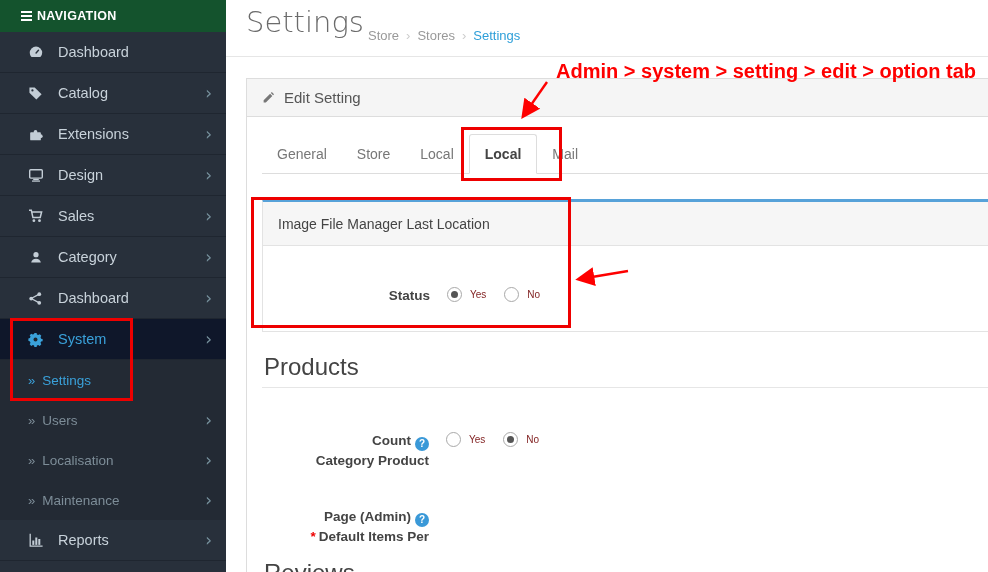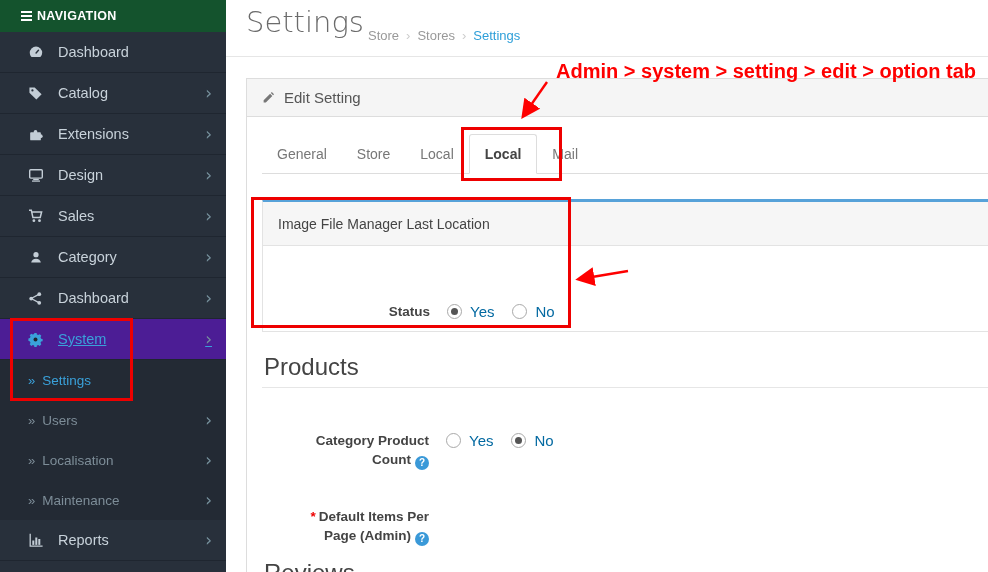--- a/index.html
+++ b/index.html
@@ -8,21 +8,21 @@
 
   
   .sidebar { position:absolute; left:0; top:0; width:226px; height:572px; background:#28303b; }
   .side-header { height:32px; background:#14532d; display:flex; align-items:center; padding-left:21px; }
   .side-header .nav-title { color:#fff; font-size:12.5px; font-weight:bold; letter-spacing:.3px; margin-left:5px; }
   .hamb { display:inline-flex; flex-direction:column; gap:2px; }
   .hamb span { width:11px; height:2px; background:#fff; display:block; }
   ul.side-menu { list-style:none; }
   .item { height:41px; display:flex; align-items:center; padding:0 14px 0 27px; border-bottom:1px solid #1f2630; color:#c8d2da; font-size:14.5px; cursor:pointer; }
   .item .ic { width:17px; height:16px; display:inline-flex; align-items:center; justify-content:center; margin-right:14px; color:#c3cdd6; }
-  .item.active { background:#4c1d95; color:#3aa1da;text-decoration:underline; }
+  .item.active { background:#0f172a; color:#3aa1da; }
   .item.active .ic { color:#3aa1da; }
   .chev { margin-left:auto; color:#76909c; font-size:17px; line-height:1; font-family:"DejaVu Sans", sans-serif; }
   .submenu { list-style:none; background:#232a34; }
   .sub { height:40px; display:flex; align-items:center; padding:0 14px 0 28px; font-size:13.5px; color:#7d8d98; cursor:pointer; }
   .sub .dbl { font-size:13px; margin-right:7px; }
   .sub.sel { color:#3aa1da; }
 
   
   .main { position:absolute; left:226px; top:0; width:762px; height:572px; }
   .page-head { height:57px; border-bottom:1px solid #e6e6e6; position:relative; }
@@ -47,21 +47,21 @@
   .ip-body { position:relative; height:85px; }
 
   .form-row { position:absolute; left:0; display:flex; }
   .col-label { width:167px; text-align:right; font-weight:bold; font-size:13.5px; color:#444; line-height:19px; }
   .col-control { margin-left:17px; display:flex; align-items:flex-start; }
   .req { color:#e00; margin-right:3px; }
 
   .radio-group { display:flex; align-items:center; gap:8px; padding-top:1px; }
   .radio { width:15px; height:15px; border:1px solid #a9a9a9; border-radius:50%; background:#fff; display:inline-flex; align-items:center; justify-content:center; cursor:pointer; }
   .radio.checked::after { content:""; width:7px; height:7px; border-radius:50%; background:#555; }
-  .radio-lab { font-size:15px; color:#0369a1; margin-right:10px; cursor:pointer; }
+  .radio-lab { font-size:10px; color:#7f1d1d; margin-right:10px; cursor:pointer; }
 
   .qicon { display:inline-flex; width:14px; height:14px; border-radius:50%; background:#3a99d8; color:#fff; font-size:10px; font-weight:bold; align-items:center; justify-content:center; margin-left:4px; vertical-align:-2px; }
 
   .section { position:absolute; left:15px; width:745px; }
   .section h2 { font-size:24px; font-weight:normal; color:#444; padding:0 0 6px 2px; border-bottom:1px solid #e6e6e6; line-height:28px; }
   .sec-products { top:274px; height:200px; }
   .sec-products .row-cat { top:78px; }
   .sec-products .row-def { top:140px; }
   .sec-reviews { top:480px; }
 
@@ -244,56 +244,56 @@
           <a href="#">Local</a>
         </li>
       <li>
           <a href="#">Mail</a>
         </li>
     </ul>
 
     <div class="inner-panel">
       <div class="ip-heading">Image File Manager Last Location</div>
       <div class="ip-body">
-        <div class="form-row" style="top:56px">
+        <div class="form-row" style="top:40px">
           <div class="col-label">Status</div>
           <div class="col-control">
             <div class="radio-group">
               <span class="radio checked"></span>
               <span class="radio-lab">Yes</span>
               <span class="radio"></span>
               <span class="radio-lab">No</span>
             </div>
           </div>
         </div>
       </div>
     </div>
 
     <div class="section sec-products">
       <h2>Products</h2>
 
       <div class="form-row row-cat">
         <div class="col-label">
+          <div><span>Count</span><span class="qicon">?</span></div>
           <div>Category Product</div>
-          <div><span>Count</span><span class="qicon">?</span></div>
         </div>
         <div class="col-control">
           <div class="radio-group">
             <span class="radio"></span>
             <span class="radio-lab">Yes</span>
             <span class="radio checked"></span>
             <span class="radio-lab">No</span>
           </div>
         </div>
       </div>
 
       <div class="form-row row-def">
         <div class="col-label">
+          <div><span>Page (Admin)</span><span class="qicon">?</span></div>
           <div><span class="req">*</span><span>Default Items Per</span></div>
-          <div><span>Page (Admin)</span><span class="qicon">?</span></div>
         </div>
       </div>
     </div>
 
     <div class="section sec-reviews">
       <h2>Reviews</h2>
     </div>
   </section>
 </main>
 

